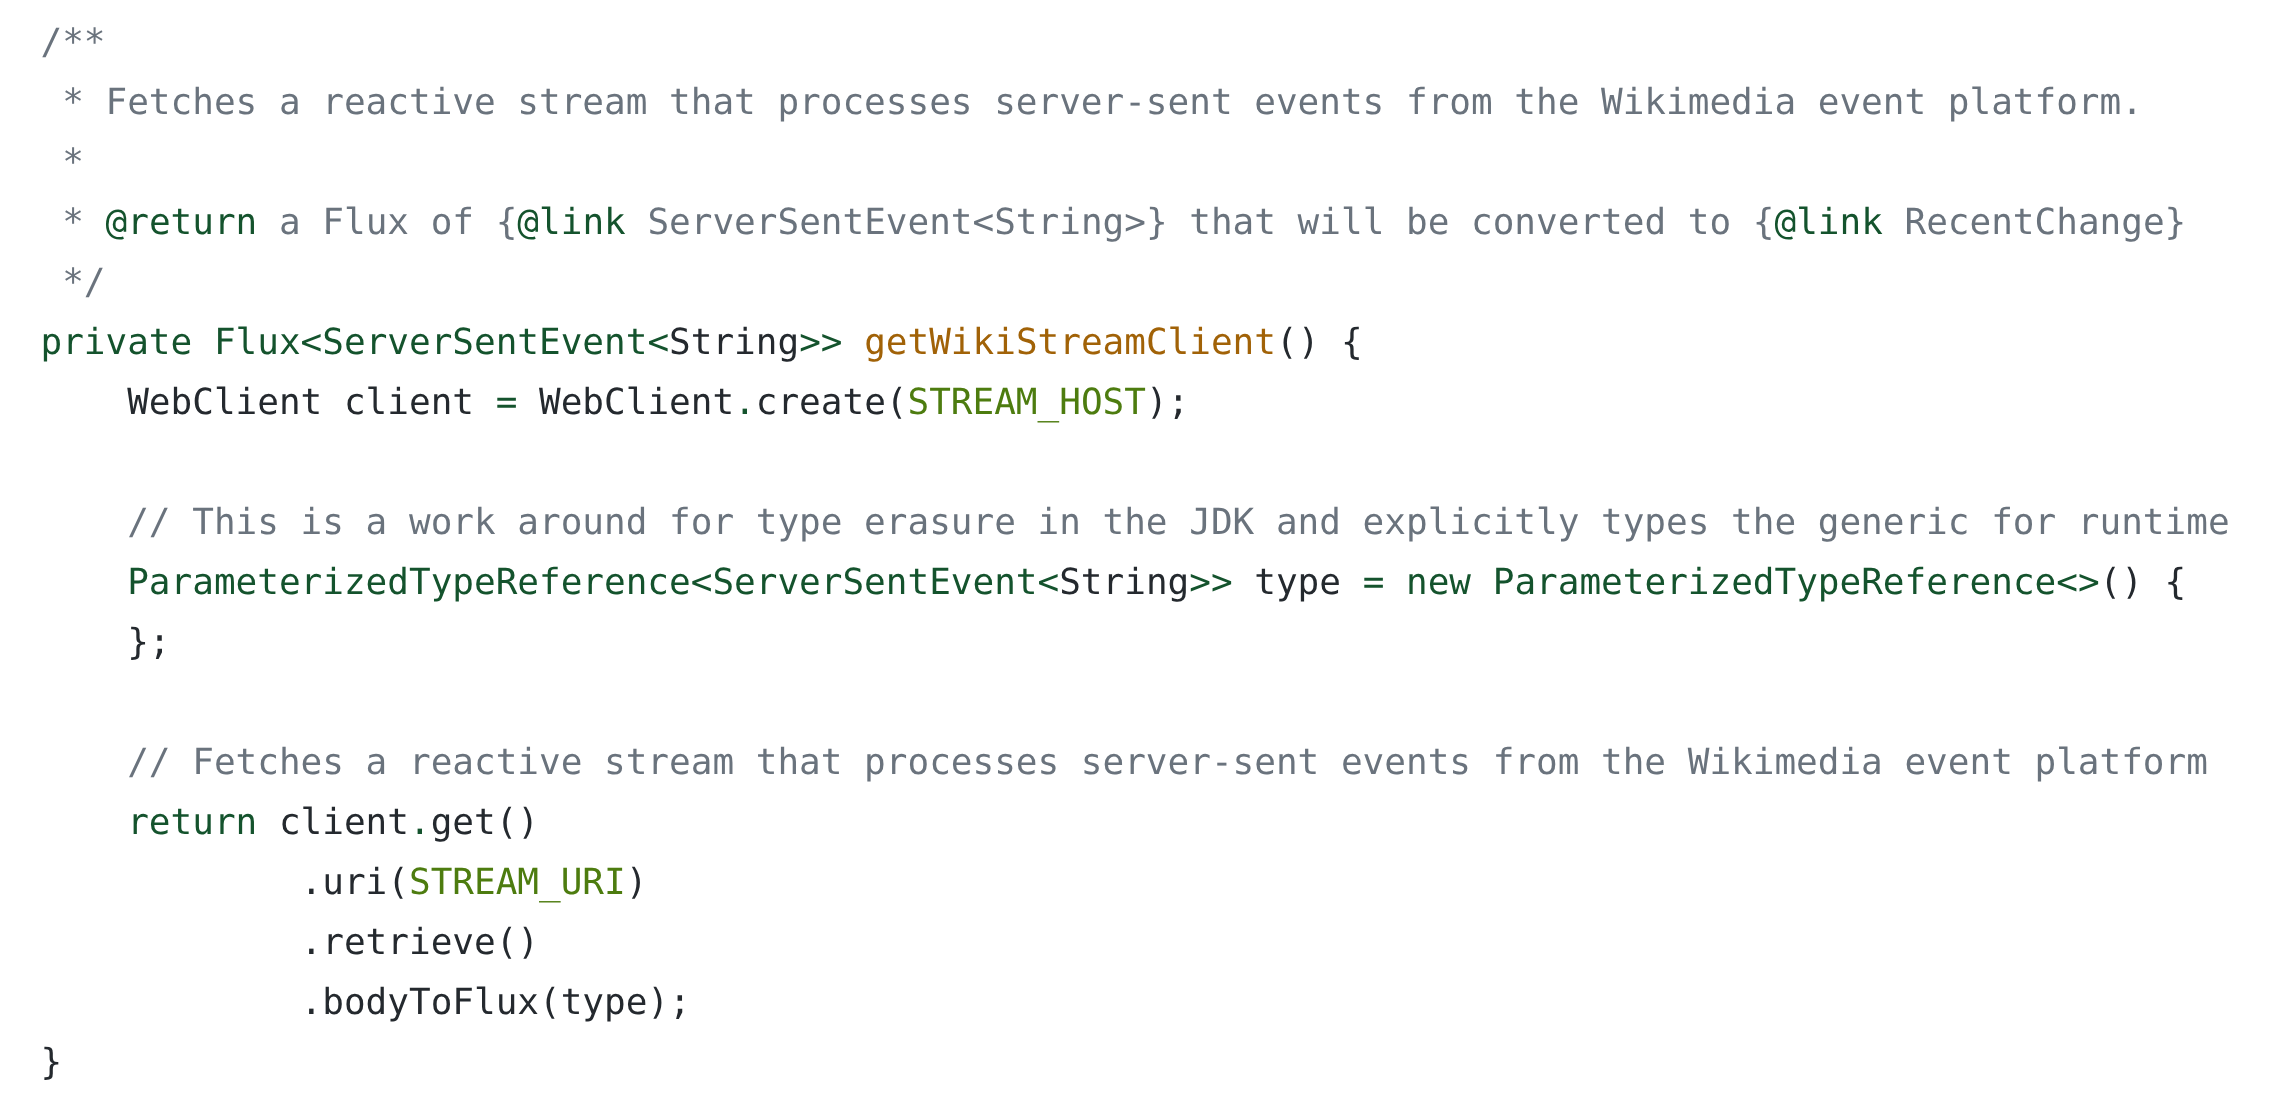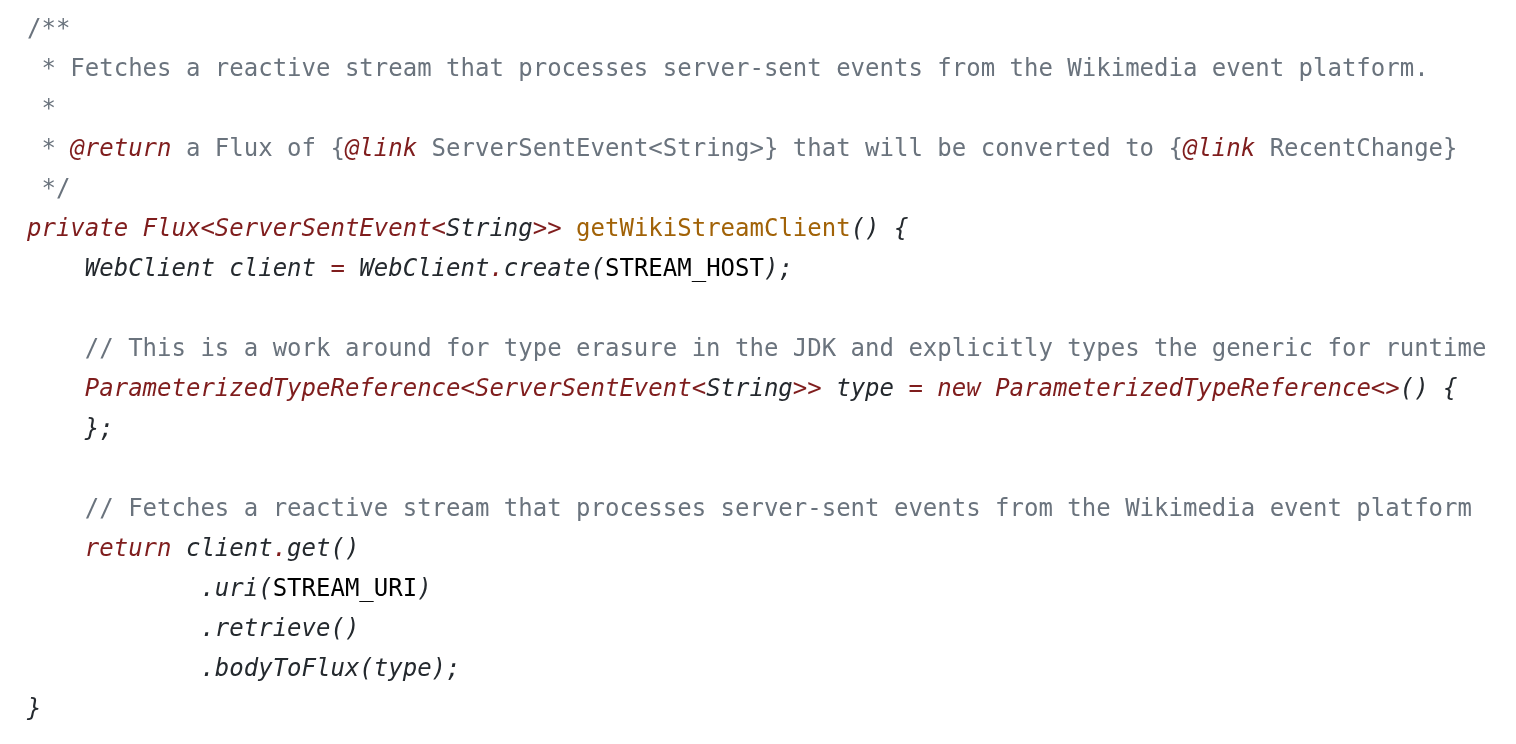--- a/index.html
+++ b/index.html
@@ -14,22 +14,22 @@
     font-size: 24px;
     line-height: 40px;
     padding: 8px 0 0 27px;
     white-space: pre;
     color: #24292e;
   }
   .code-line {
     height: 40px;
     white-space: pre;
   }
-  .tok-n { color: #24292e; font-style: italic; }   
+  .tok-n { color: #24292e; }   
   .tok-c { color: #6a737d; }   
-  .tok-r { color: #7f1d1d; font-style: italic; }   
-  .tok-b { color: #000000; }   
+  .tok-r { color: #14532d; }   
+  .tok-b { color: #4d7c0f; }   
   .tok-u { color: #a16207; }   
 </style>
 </head>
 <body>
 
 <pre class="code-block"><div class="code-line"><span class="tok-c">/**</span></div><div class="code-line"><span class="tok-c"> * Fetches a reactive stream that processes server-sent events from the Wikimedia event platform.</span></div><div class="code-line"><span class="tok-c"> *</span></div><div class="code-line"><span class="tok-c"> * </span><span class="tok-r">@return</span><span class="tok-c"> a Flux of {</span><span class="tok-r">@link</span><span class="tok-c"> ServerSentEvent&lt;String&gt;} that will be converted to {</span><span class="tok-r">@link</span><span class="tok-c"> RecentChange}</span></div><div class="code-line"><span class="tok-c"> */</span></div><div class="code-line"><span class="tok-r">private</span><span class="tok-n"> </span><span class="tok-r">Flux&lt;ServerSentEvent&lt;</span><span class="tok-n">String</span><span class="tok-r">&gt;&gt;</span><span class="tok-n"> </span><span class="tok-u">getWikiStreamClient</span><span class="tok-n">() {</span></div><div class="code-line"><span class="tok-n">    WebClient client </span><span class="tok-r">=</span><span class="tok-n"> WebClient</span><span class="tok-r">.</span><span class="tok-n">create(</span><span class="tok-b">STREAM_HOST</span><span class="tok-n">);</span></div><div class="code-line">&nbsp;</div><div class="code-line"><span class="tok-c">    // This is a work around for type erasure in the JDK and explicitly types the generic for runtime</span></div><div class="code-line"><span class="tok-n">    </span><span class="tok-r">ParameterizedTypeReference&lt;ServerSentEvent&lt;</span><span class="tok-n">String</span><span class="tok-r">&gt;&gt;</span><span class="tok-n"> type </span><span class="tok-r">=</span><span class="tok-n"> </span><span class="tok-r">new</span><span class="tok-n"> </span><span class="tok-r">ParameterizedTypeReference&lt;&gt;</span><span class="tok-n">() {</span></div><div class="code-line"><span class="tok-n">    };</span></div><div class="code-line">&nbsp;</div><div class="code-line"><span class="tok-c">    // Fetches a reactive stream that processes server-sent events from the Wikimedia event platform</span></div><div class="code-line"><span class="tok-n">    </span><span class="tok-r">return</span><span class="tok-n"> client</span><span class="tok-r">.</span><span class="tok-n">get()</span></div><div class="code-line"><span class="tok-n">            .uri(</span><span class="tok-b">STREAM_URI</span><span class="tok-n">)</span></div><div class="code-line"><span class="tok-n">            .retrieve()</span></div><div class="code-line"><span class="tok-n">            .bodyToFlux(type);</span></div><div class="code-line"><span class="tok-n">}</span></div></pre>
 
 </body></html>

